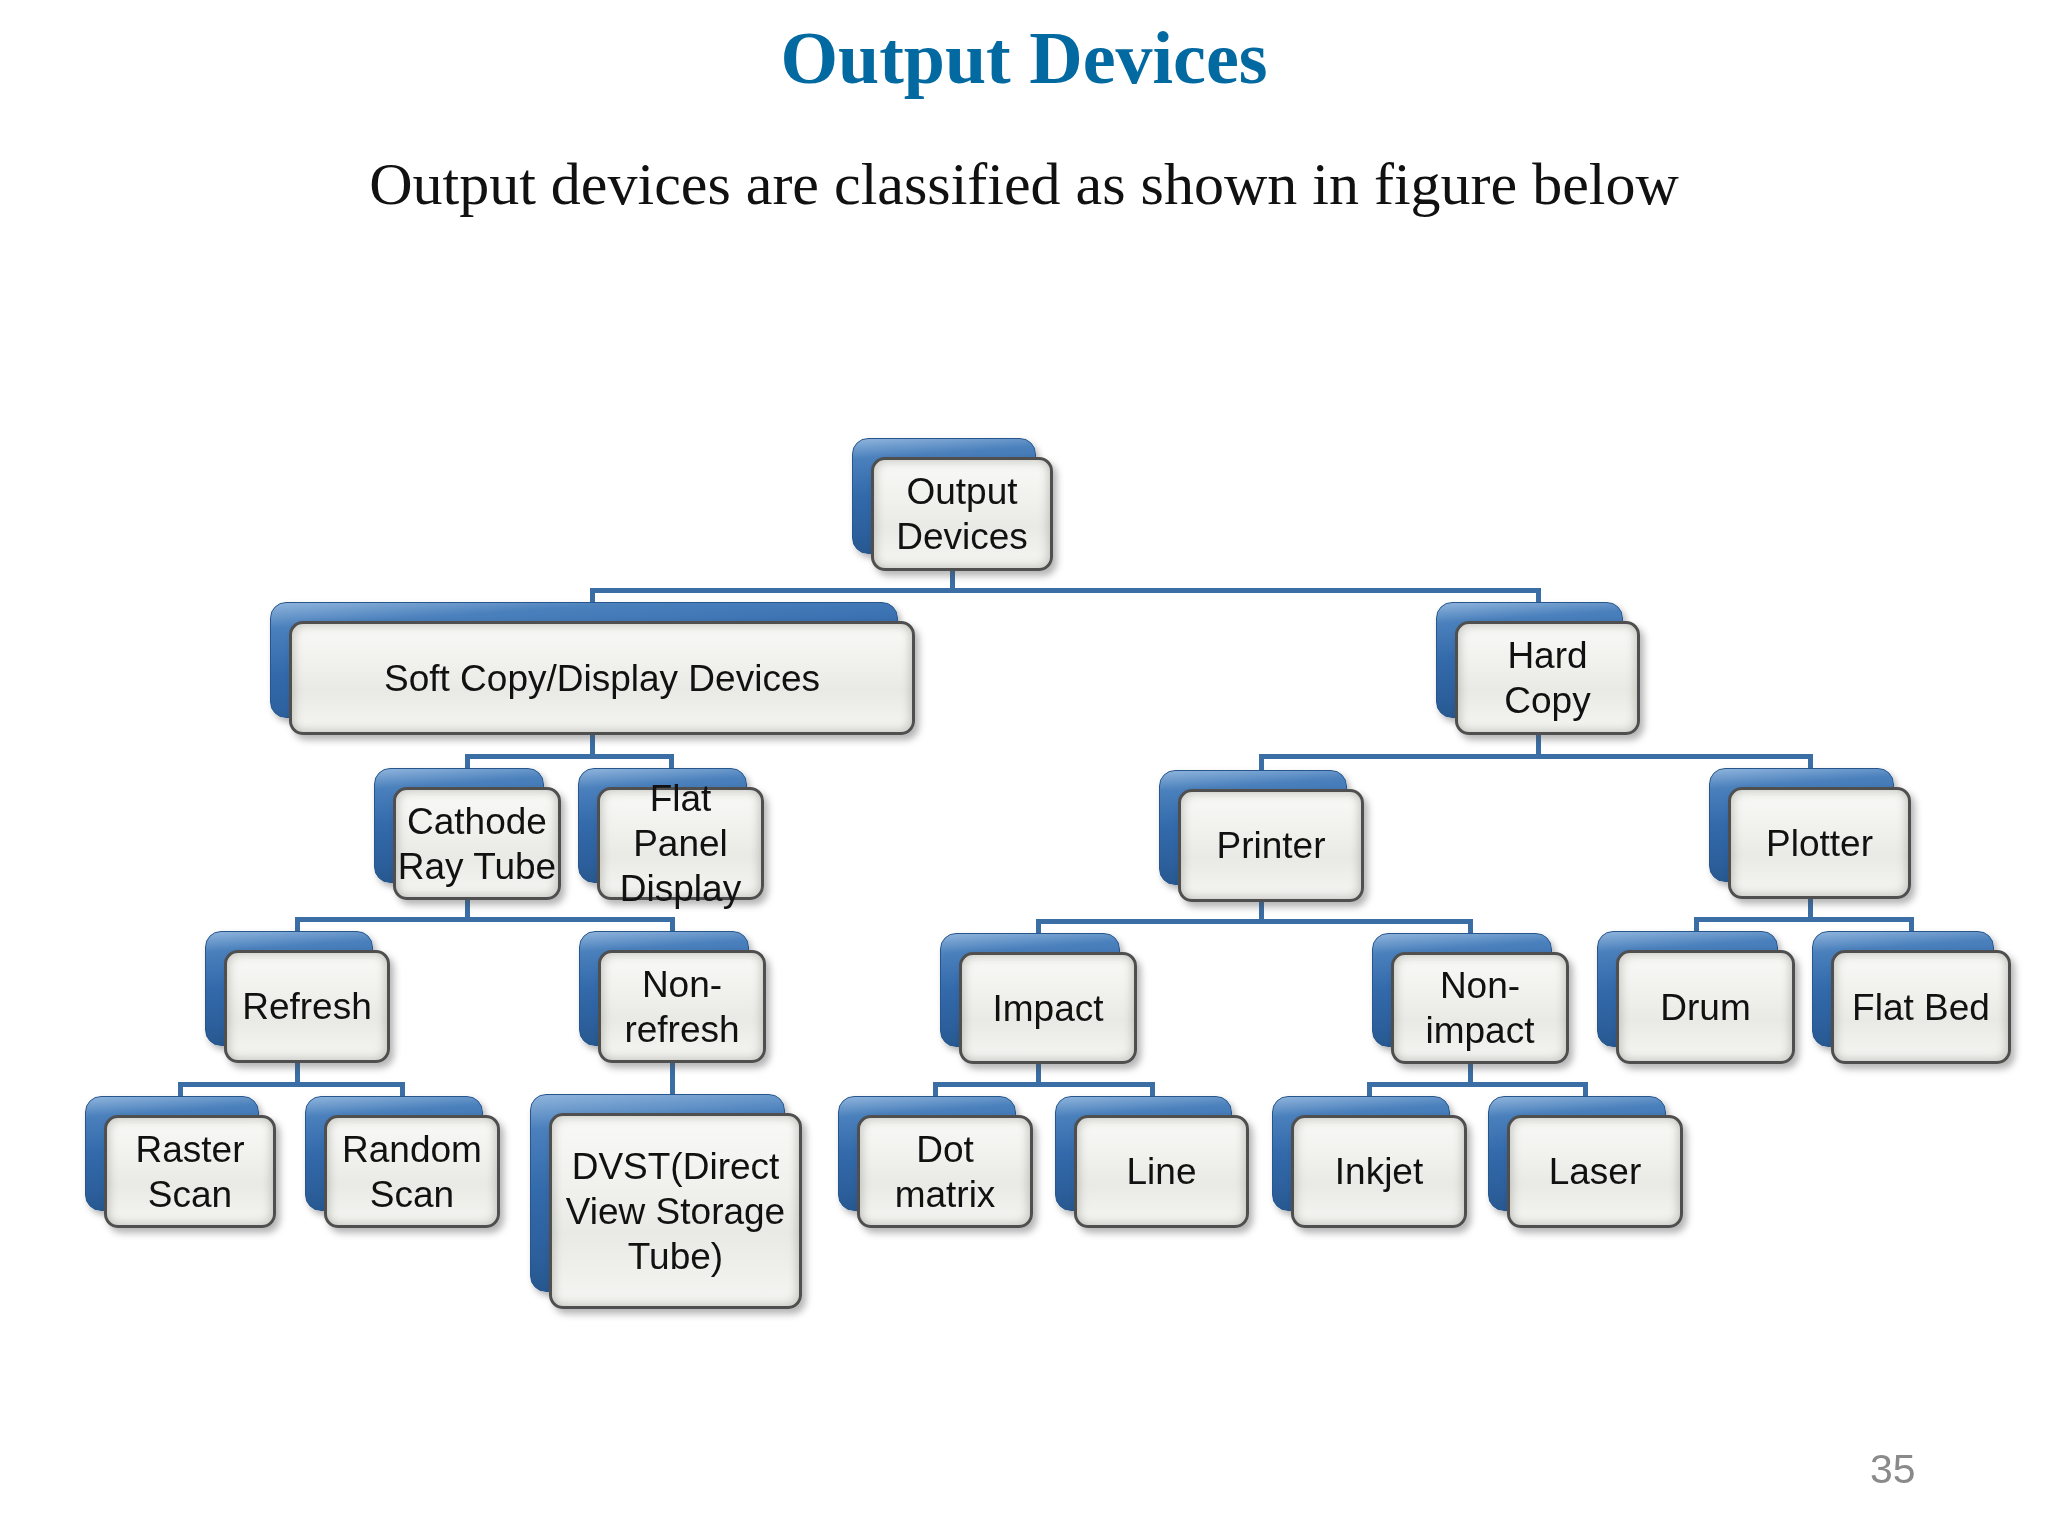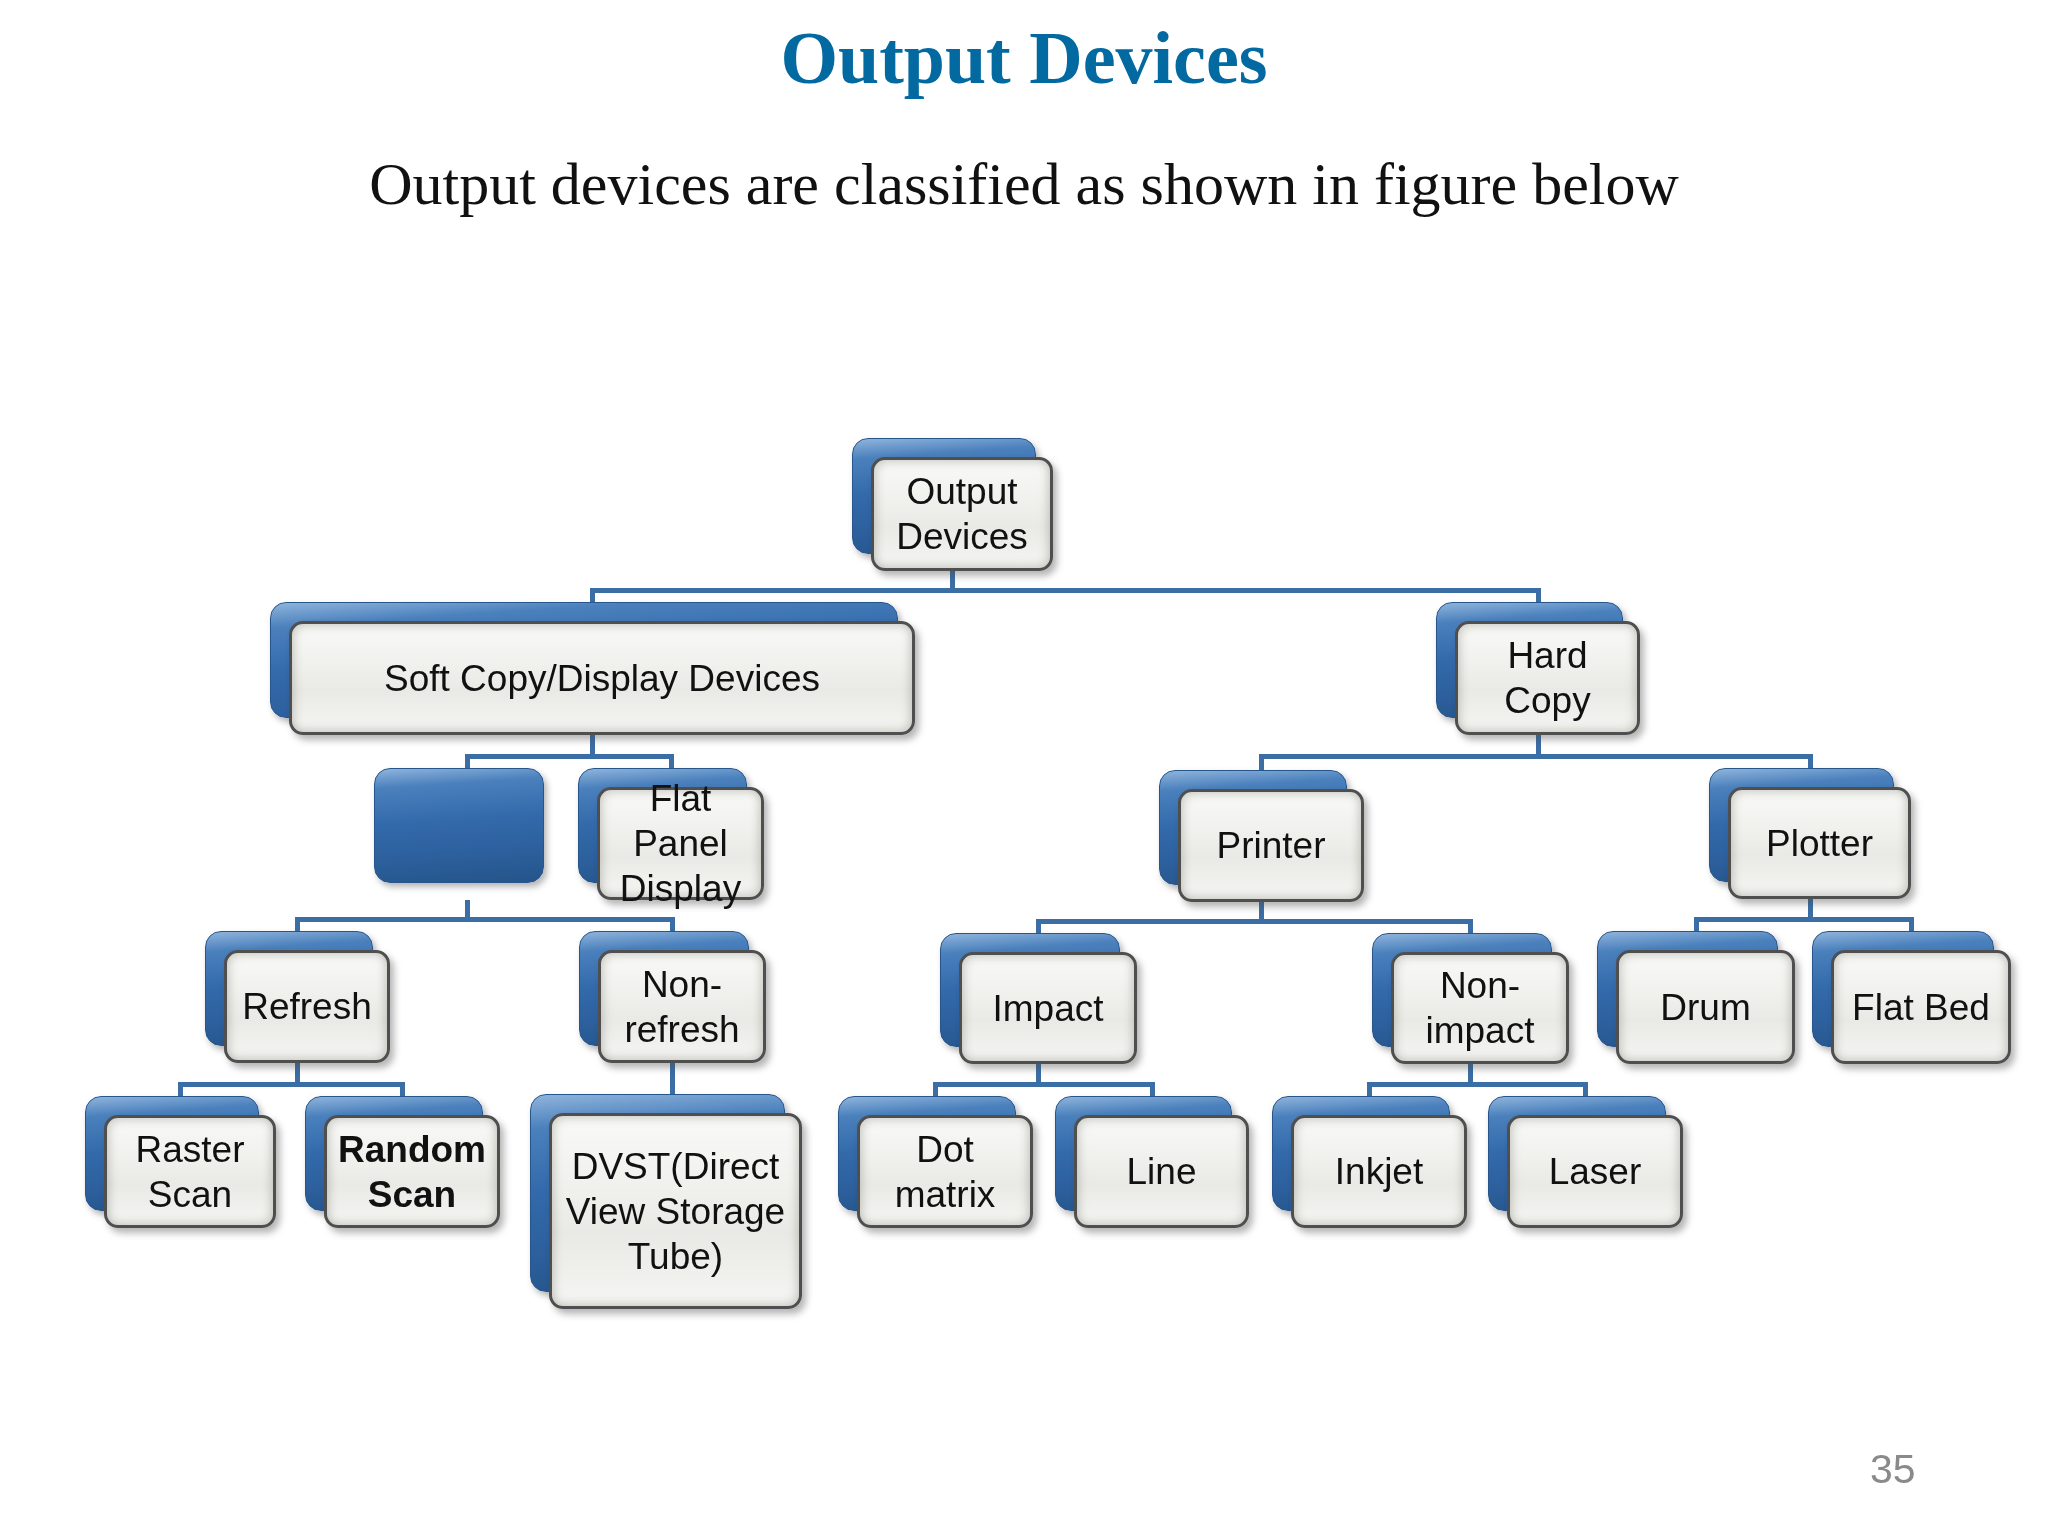--- a/index.html
+++ b/index.html
@@ -96,20 +96,26 @@
         <div class="node-back" style="left: 0px; top: 0px; width: 185px; height: 114px;"></div>
         <div class="node-front" style="left: 19px; top: 19px; width: 179px; height: 108px;">
           <div class="node-label">
             <div>Hard</div>
             <div>Copy</div>
           </div>
         </div>
       </div>
       <div class="node" style="left: 374px; top: 768px; width: 187px; height: 132px;">
         <div class="node-back" style="left: 0px; top: 0px; width: 168px; height: 113px;"></div>
+        <div class="node-front" style="left: 19px; top: 19px; width: 162px; height: 107px;">
+          <div class="node-label">
+            <div>Cathode</div>
+            <div>Ray Tube</div>
+          </div>
+        </div>
       </div>
       <div class="node" style="left: 578px; top: 768px; width: 186px; height: 132px; border-radius: 22px;">
         <div class="node-back" style="left: 0px; top: 0px; width: 167px; height: 113px;"></div>
         <div class="node-front" style="left: 19px; top: 19px; width: 161px; height: 107px;">
           <div class="node-label">
             <div>Flat</div>
             <div>Panel</div>
             <div>Display</div>
           </div>
         </div>
@@ -182,21 +188,21 @@
       </div>
       <div class="node" style="left: 85px; top: 1096px; width: 191px; height: 132px;">
         <div class="node-back" style="left: 0px; top: 0px; width: 172px; height: 113px;"></div>
         <div class="node-front" style="left: 19px; top: 19px; width: 166px; height: 107px;">
           <div class="node-label">
             <div>Raster</div>
             <div>Scan</div>
           </div>
         </div>
       </div>
-      <div class="node" style="left: 305px; top: 1096px; width: 195px; height: 132px; font-weight: bold;">
+      <div class="node" style="left: 305px; top: 1096px; width: 195px; height: 132px;">
         <div class="node-back" style="left: 0px; top: 0px; width: 176px; height: 113px;"></div>
         <div class="node-front" style="left: 19px; top: 19px; width: 170px; height: 107px;">
           <div class="node-label">
             <div>Random</div>
             <div>Scan</div>
           </div>
         </div>
       </div>
       <div class="node" style="left: 530px; top: 1094px; width: 272px; height: 215px;">
         <div class="node-back" style="left: 0px; top: 0px; width: 253px; height: 196px;"></div>

